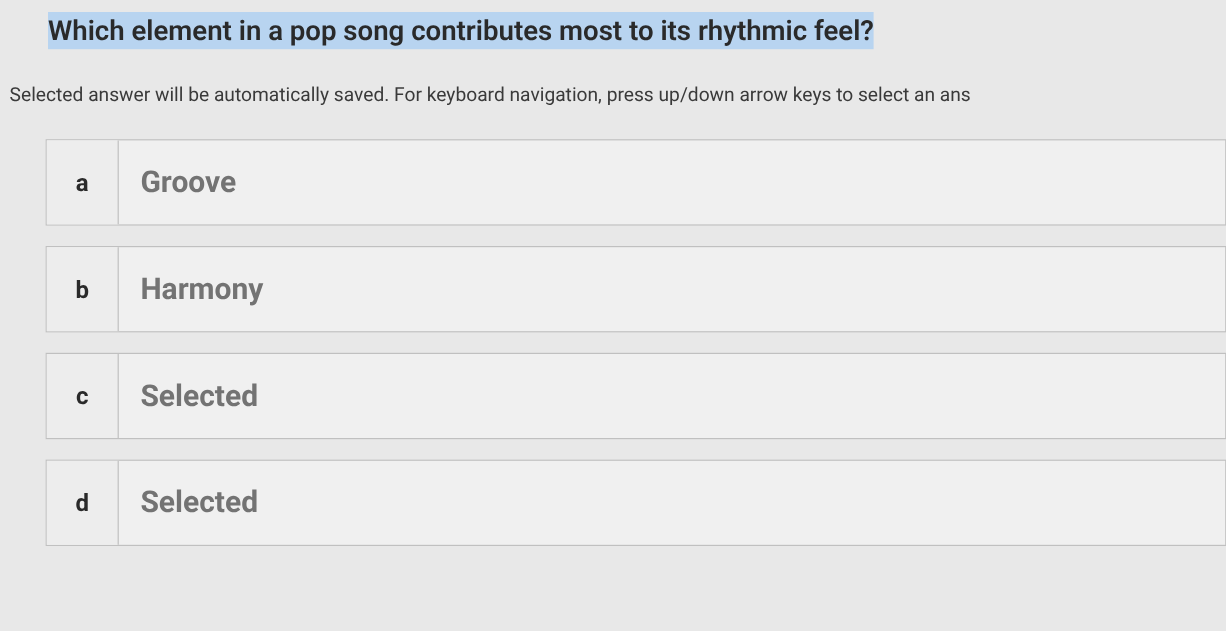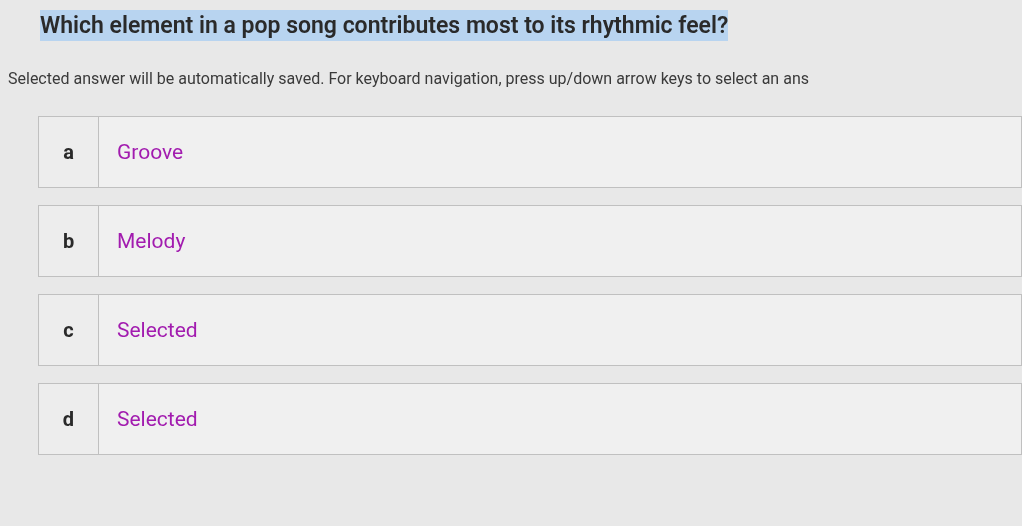--- a/index.html
+++ b/index.html
@@ -56,23 +56,23 @@
       font-weight: 700;
       color: #2a2a2a;
       border-right: 1px solid #c0c0c0;
       background: #ededed;
     }
     .option-text {
       flex: 1;
       display: flex;
       align-items: center;
       padding-left: 18px;
-      font-size: 21px;
-      color: #a21caf;
-      font-weight: 400;
+      font-size: 25px;
+      color: #737373;
+      font-weight: 700;
     }
     .option-row:last-child {
       margin-bottom: 0;
     }
   </style>
 </head>
 <body>
 
 <div class="question-wrapper">
   <span class="question-text">Which element in a pop song contributes most to its rhythmic feel?</span>
@@ -80,21 +80,21 @@
 
 <div class="instruction-text">Selected answer will be automatically saved. For keyboard navigation, press up/down arrow keys to select an ans</div>
 
 <div class="options-container">
   <div class="option-row">
     <div class="option-letter">a</div>
     <div class="option-text">Groove</div>
   </div>
   <div class="option-row">
     <div class="option-letter">b</div>
-    <div class="option-text">Melody</div>
+    <div class="option-text">Harmony</div>
   </div>
   <div class="option-row">
     <div class="option-letter">c</div>
     <div class="option-text">Selected</div>
   </div>
   <div class="option-row">
     <div class="option-letter">d</div>
     <div class="option-text">Selected</div>
   </div>
 </div>

